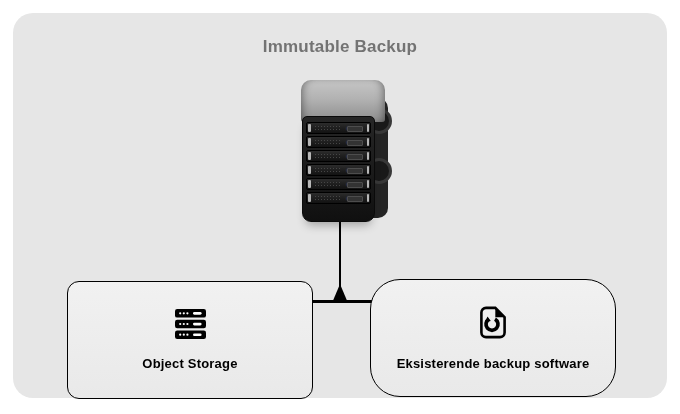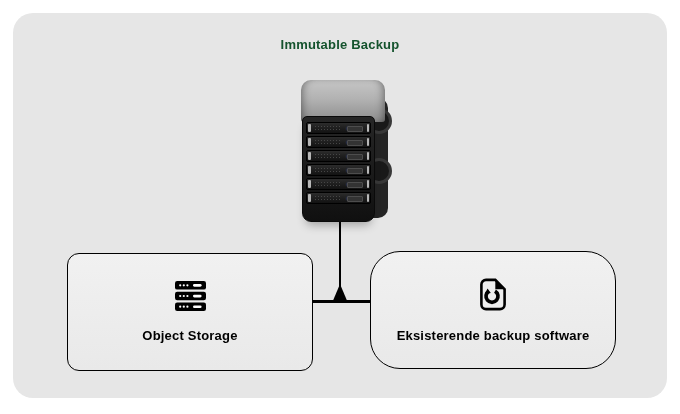--- a/index.html
+++ b/index.html
@@ -24,21 +24,21 @@
   .panel{
     position:absolute;
     left:13px;top:13px;width:654px;height:385px;
     background:var(--panel-bg,#e6e6e6);
     border-radius:20px;
   }
   .diagram-title{
     position:absolute;
     left:0;right:0;top:37px;
     text-align:center;
-    font-size:13px;font-weight:700;color:#14532d;
+    font-size:17px;font-weight:700;color:#737373;
     letter-spacing:.2px;
   }
 
   
   .server{position:absolute;left:301px;top:80px;width:86px;height:142px;}
   .server-rear{
     position:absolute;left:62px;top:18px;width:25px;height:120px;
     background:#242424;border-radius:0 10px 10px 0;
   }
   .fan{
@@ -97,20 +97,21 @@
   .conn-h{position:absolute;left:311px;top:300px;width:61px;height:3px;background:var(--line,#000);}
 
   
   .node{
     position:absolute;width:246px;height:118px;
     background:linear-gradient(180deg,#f1f1f1,var(--box-bg,#e9e9e9));
     border:1.5px solid var(--box-border,#000);
     border-radius:12px;
     display:flex;flex-direction:column;align-items:center;justify-content:center;
     gap:17px;
+    margin-top:28px;
   }
   .node.left{left:67px;top:253px;}
   .node.right{left:370px;top:251px;border-radius:30px;}
   .node-label{font-size:13px;font-weight:700;color:#000;letter-spacing:.2px;}
   .node-icon{display:flex;align-items:center;justify-content:center;}
 </style>
 </head>
 <body>
 
 <div class="canvas">

